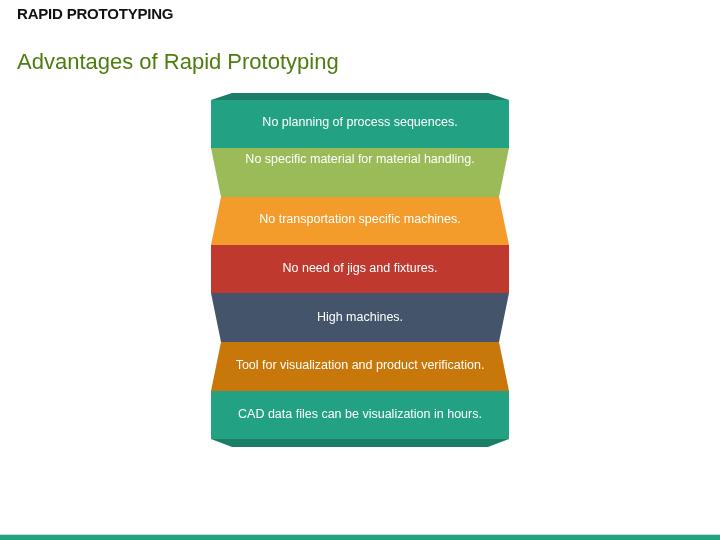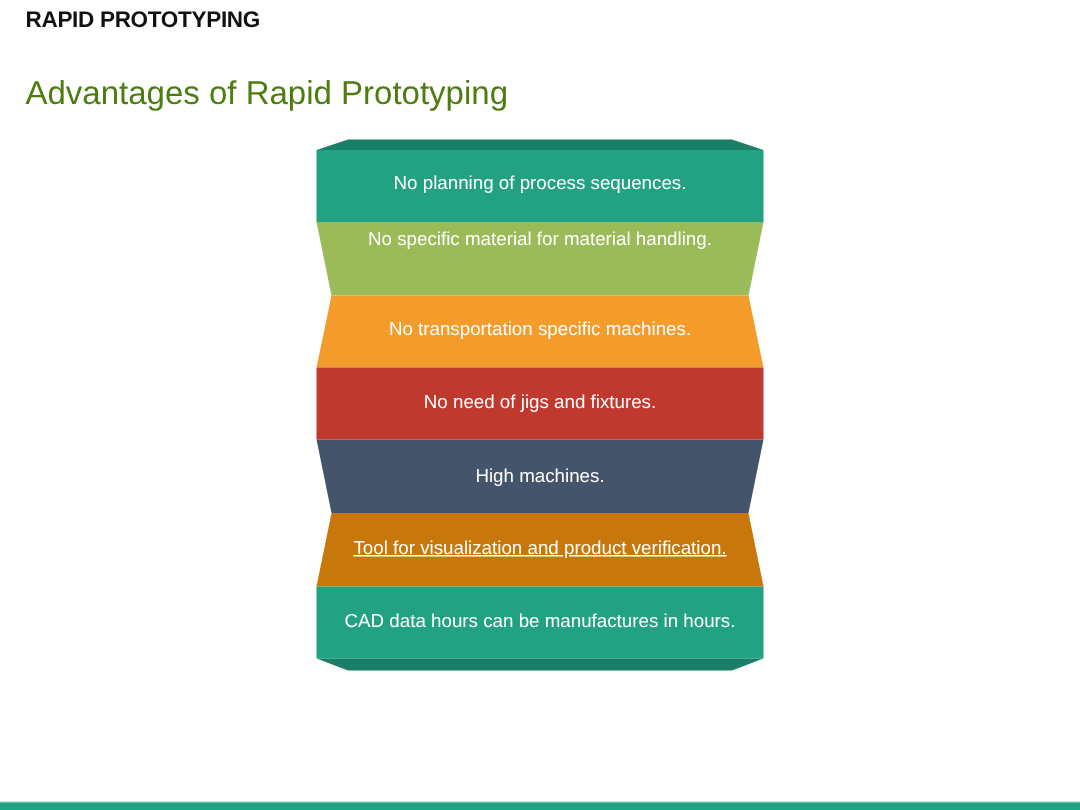--- a/index.html
+++ b/index.html
@@ -36,16 +36,16 @@
   <polygon points="211,391 509,391 509,439 211,439" fill="#22a283"></polygon>
 
   <polygon points="211,439 509,439 488,447 232,447" fill="#1b7f68"></polygon>
 </svg>
 
 <div class="band-label" style="top:115px;">No planning of process sequences.</div>
 <div class="band-label" style="top:152px;">No specific material for material handling.</div>
 <div class="band-label" style="top:212px;">No transportation specific machines.</div>
 <div class="band-label" style="top:261px;">No need of jigs and fixtures.</div>
 <div class="band-label" style="top:310px;">High machines.</div>
-<div class="band-label" style="top:358px;text-decoration:underline;">Tool for visualization and product verification.</div>
-<div class="band-label" style="top:407px;">CAD data hours can be manufactures in hours.</div>
+<div class="band-label" style="top:358px;">Tool for visualization and product verification.</div>
+<div class="band-label" style="top:407px;">CAD data files can be visualization in hours.</div>
 
 <div class="footer-bar"></div>
 
 </body></html>

